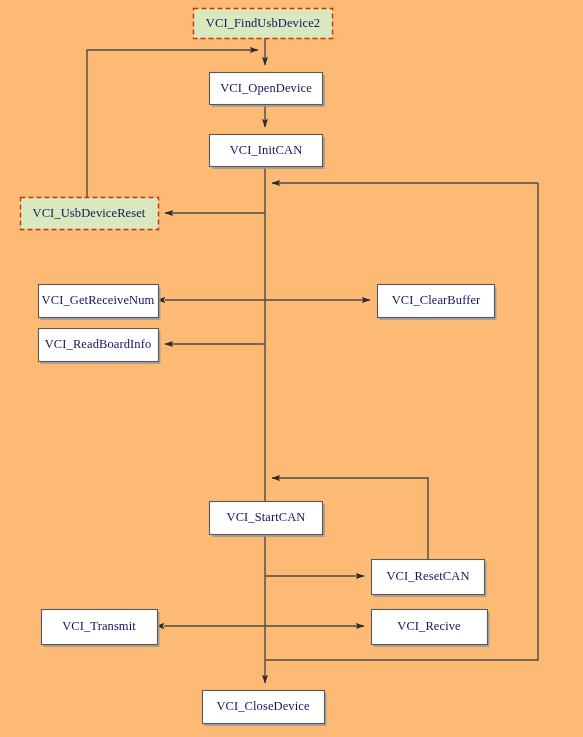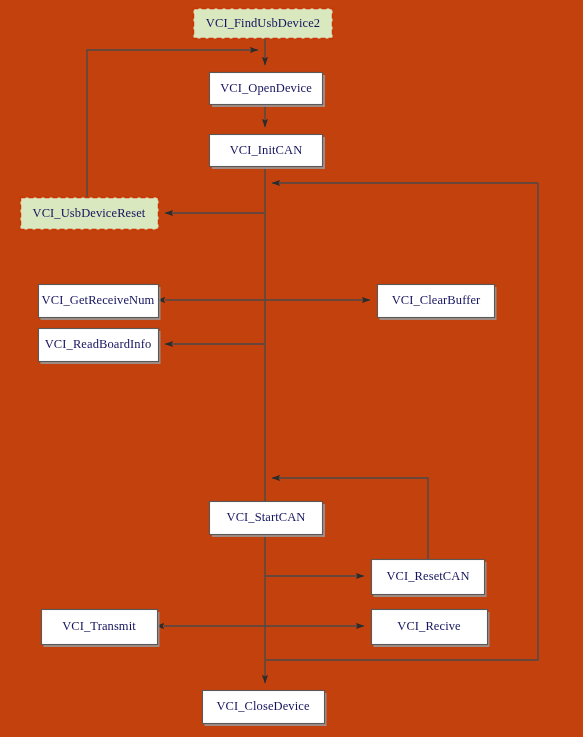--- a/index.html
+++ b/index.html
@@ -7,21 +7,21 @@
     padding: 0;
     background: #ffffff;
   }
   body {
     font-family: "Liberation Serif", serif;
   }
   #diagram-root {
     position: relative;
     width: 583px;
     height: 737px;
-    background: #c2410c;
+    background: #fdba74;
     overflow: hidden;
     text-align: center;
   }
   svg#flow {
     position: absolute;
     left: 0;
     top: 0;
     width: 583px;
     height: 737px;
     display: block;

